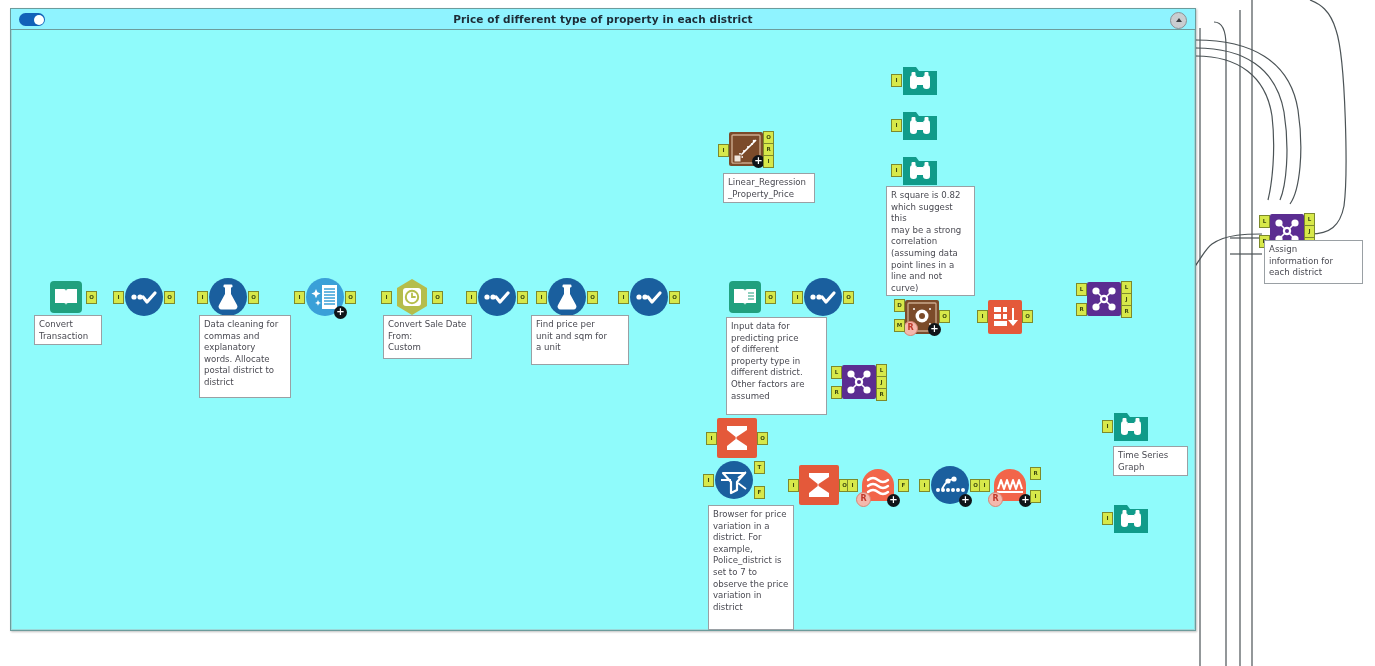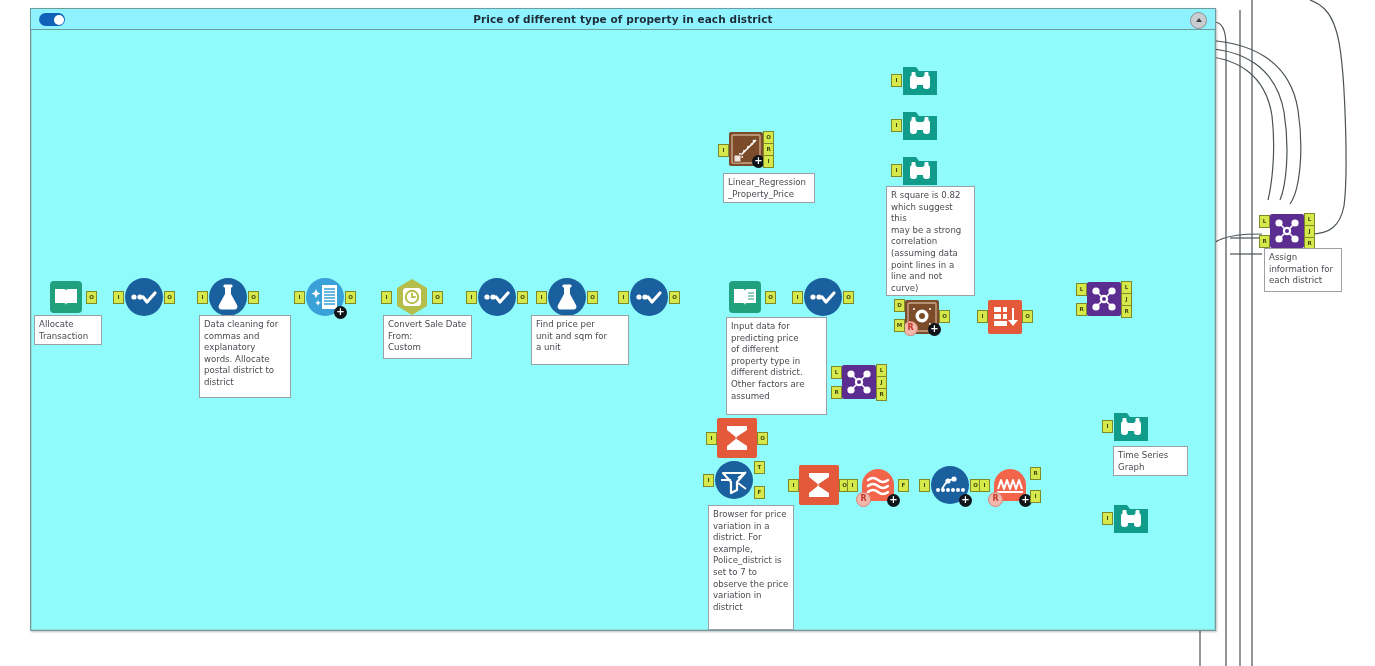--- a/index.html
+++ b/index.html
@@ -1,21 +1,21 @@
 <!DOCTYPE html>
 <html><head>
 <meta charset="utf-8">
 <style>
   html,body{margin:0;padding:0;background:#ffffff;}
   body{width:1375px;height:666px;position:relative;overflow:hidden;
        font-family:"DejaVu Sans","Liberation Sans",sans-serif;}
 
   
   #container{
-    position:absolute;left:30px;top:8px;width:1186px;height:623px;
+    position:absolute;left:10px;top:8px;width:1186px;height:623px;
     background:#9ad9d9;border:1px solid #6c9c9c;box-sizing:border-box;
     box-shadow:1px 1px 2px rgba(0,0,0,.25);
   }
   #container-title{
     position:absolute;left:0;top:0;right:0;height:20px;
     background:#8ff3ff;border-bottom:1px solid #6c9c9c;
     display:flex;align-items:center;justify-content:center;
     font-size:10.5px;font-weight:bold;color:#1d2b36;letter-spacing:.1px;
   }
   #container-toggle{
@@ -156,21 +156,21 @@
 <div class="node" style="left:46px;top:277px">
   <div class="glyph">
     <svg width="34" height="34" viewBox="0 0 34 34">
         <rect x="1" y="1" width="32" height="32" rx="4" fill="#21a07e"></rect>
       <path d="M6 9 h9 a2 2 0 0 1 2 2 v14 a2 2 0 0 0 -2 -2 h-9z" fill="#fff"></path>
       <path d="M28 9 h-9 a2 2 0 0 0 -2 2 v14 a2 2 0 0 1 2 -2 h9z" fill="#fff"></path>
     </svg>
   </div>
   <div class="anchor out" style="top:14px">O</div>
 </div>
-<div class="note" style="left:34px;top:315px;width:68px;height:30px">Allocate
+<div class="note" style="left:34px;top:315px;width:68px;height:30px">Convert
 Transaction</div>
 
 <div class="node" style="left:124px;top:277px">
   <div class="glyph">
     <svg width="40" height="40" viewBox="0 0 40 40">
         <circle cx="20" cy="20" r="19" fill="#1a5f9e"></circle>
       <circle cx="10" cy="20" r="2.6" fill="#fff"></circle>
         <circle cx="16" cy="20" r="2.6" fill="#fff"></circle>
       <path d="M19 20 l4 5 l8 -9" stroke="#fff" stroke-width="3.2" fill="none" stroke-linecap="round" stroke-linejoin="round"></path>
     </svg>
@@ -631,15 +631,15 @@
       <circle cx="17" cy="17" r="4.2" fill="#fff"></circle>
         <circle cx="17" cy="17" r="2" fill="#5b2d91"></circle>
     </svg>
   </div>
   <div class="anchor in" style="top:1px;left:-11px">L</div>
   <div class="anchor in" style="top:21px;left:-11px">R</div>
   <div class="anchor out" style="top:-1px;right:-11px">L</div>
   <div class="anchor out" style="top:11px;right:-11px">J</div>
   <div class="anchor out" style="top:23px;right:-11px">R</div>
 </div>
-<div class="note" style="left:1264px;top:248px;width:78px;height:44px">Assign
+<div class="note" style="left:1264px;top:240px;width:99px;height:44px">Assign
 information for
 each district</div>
 
 </body></html>

